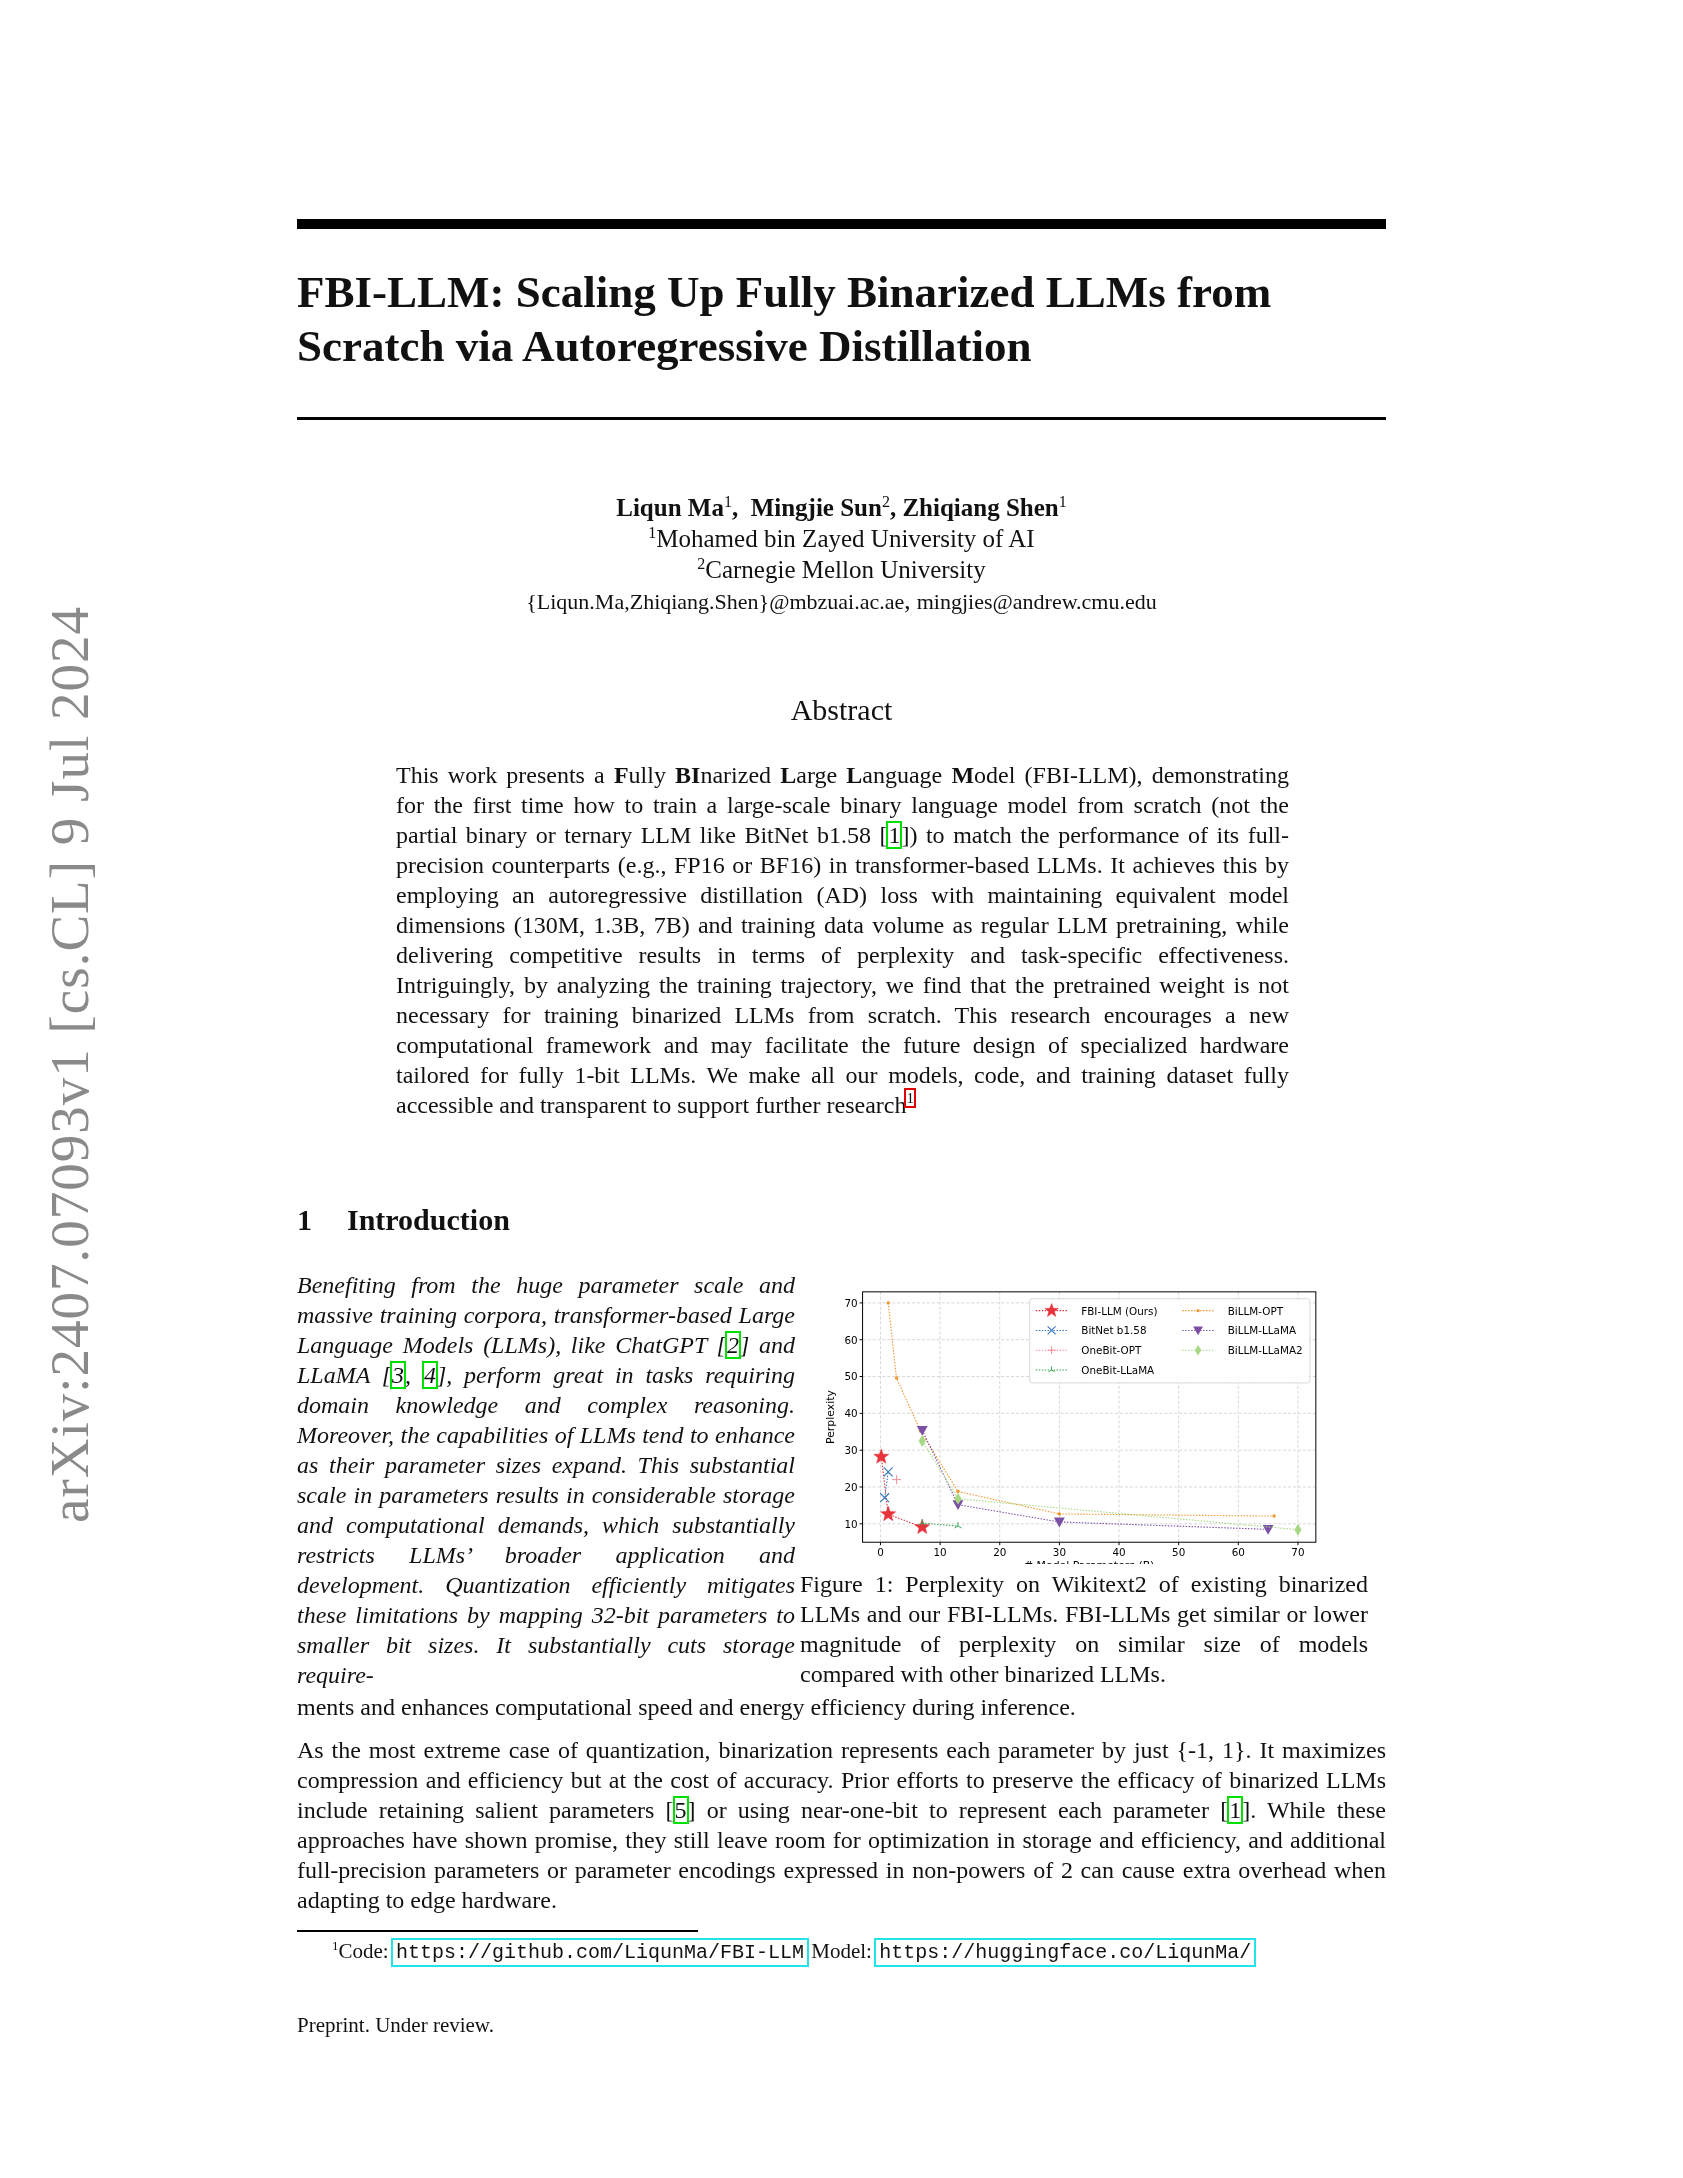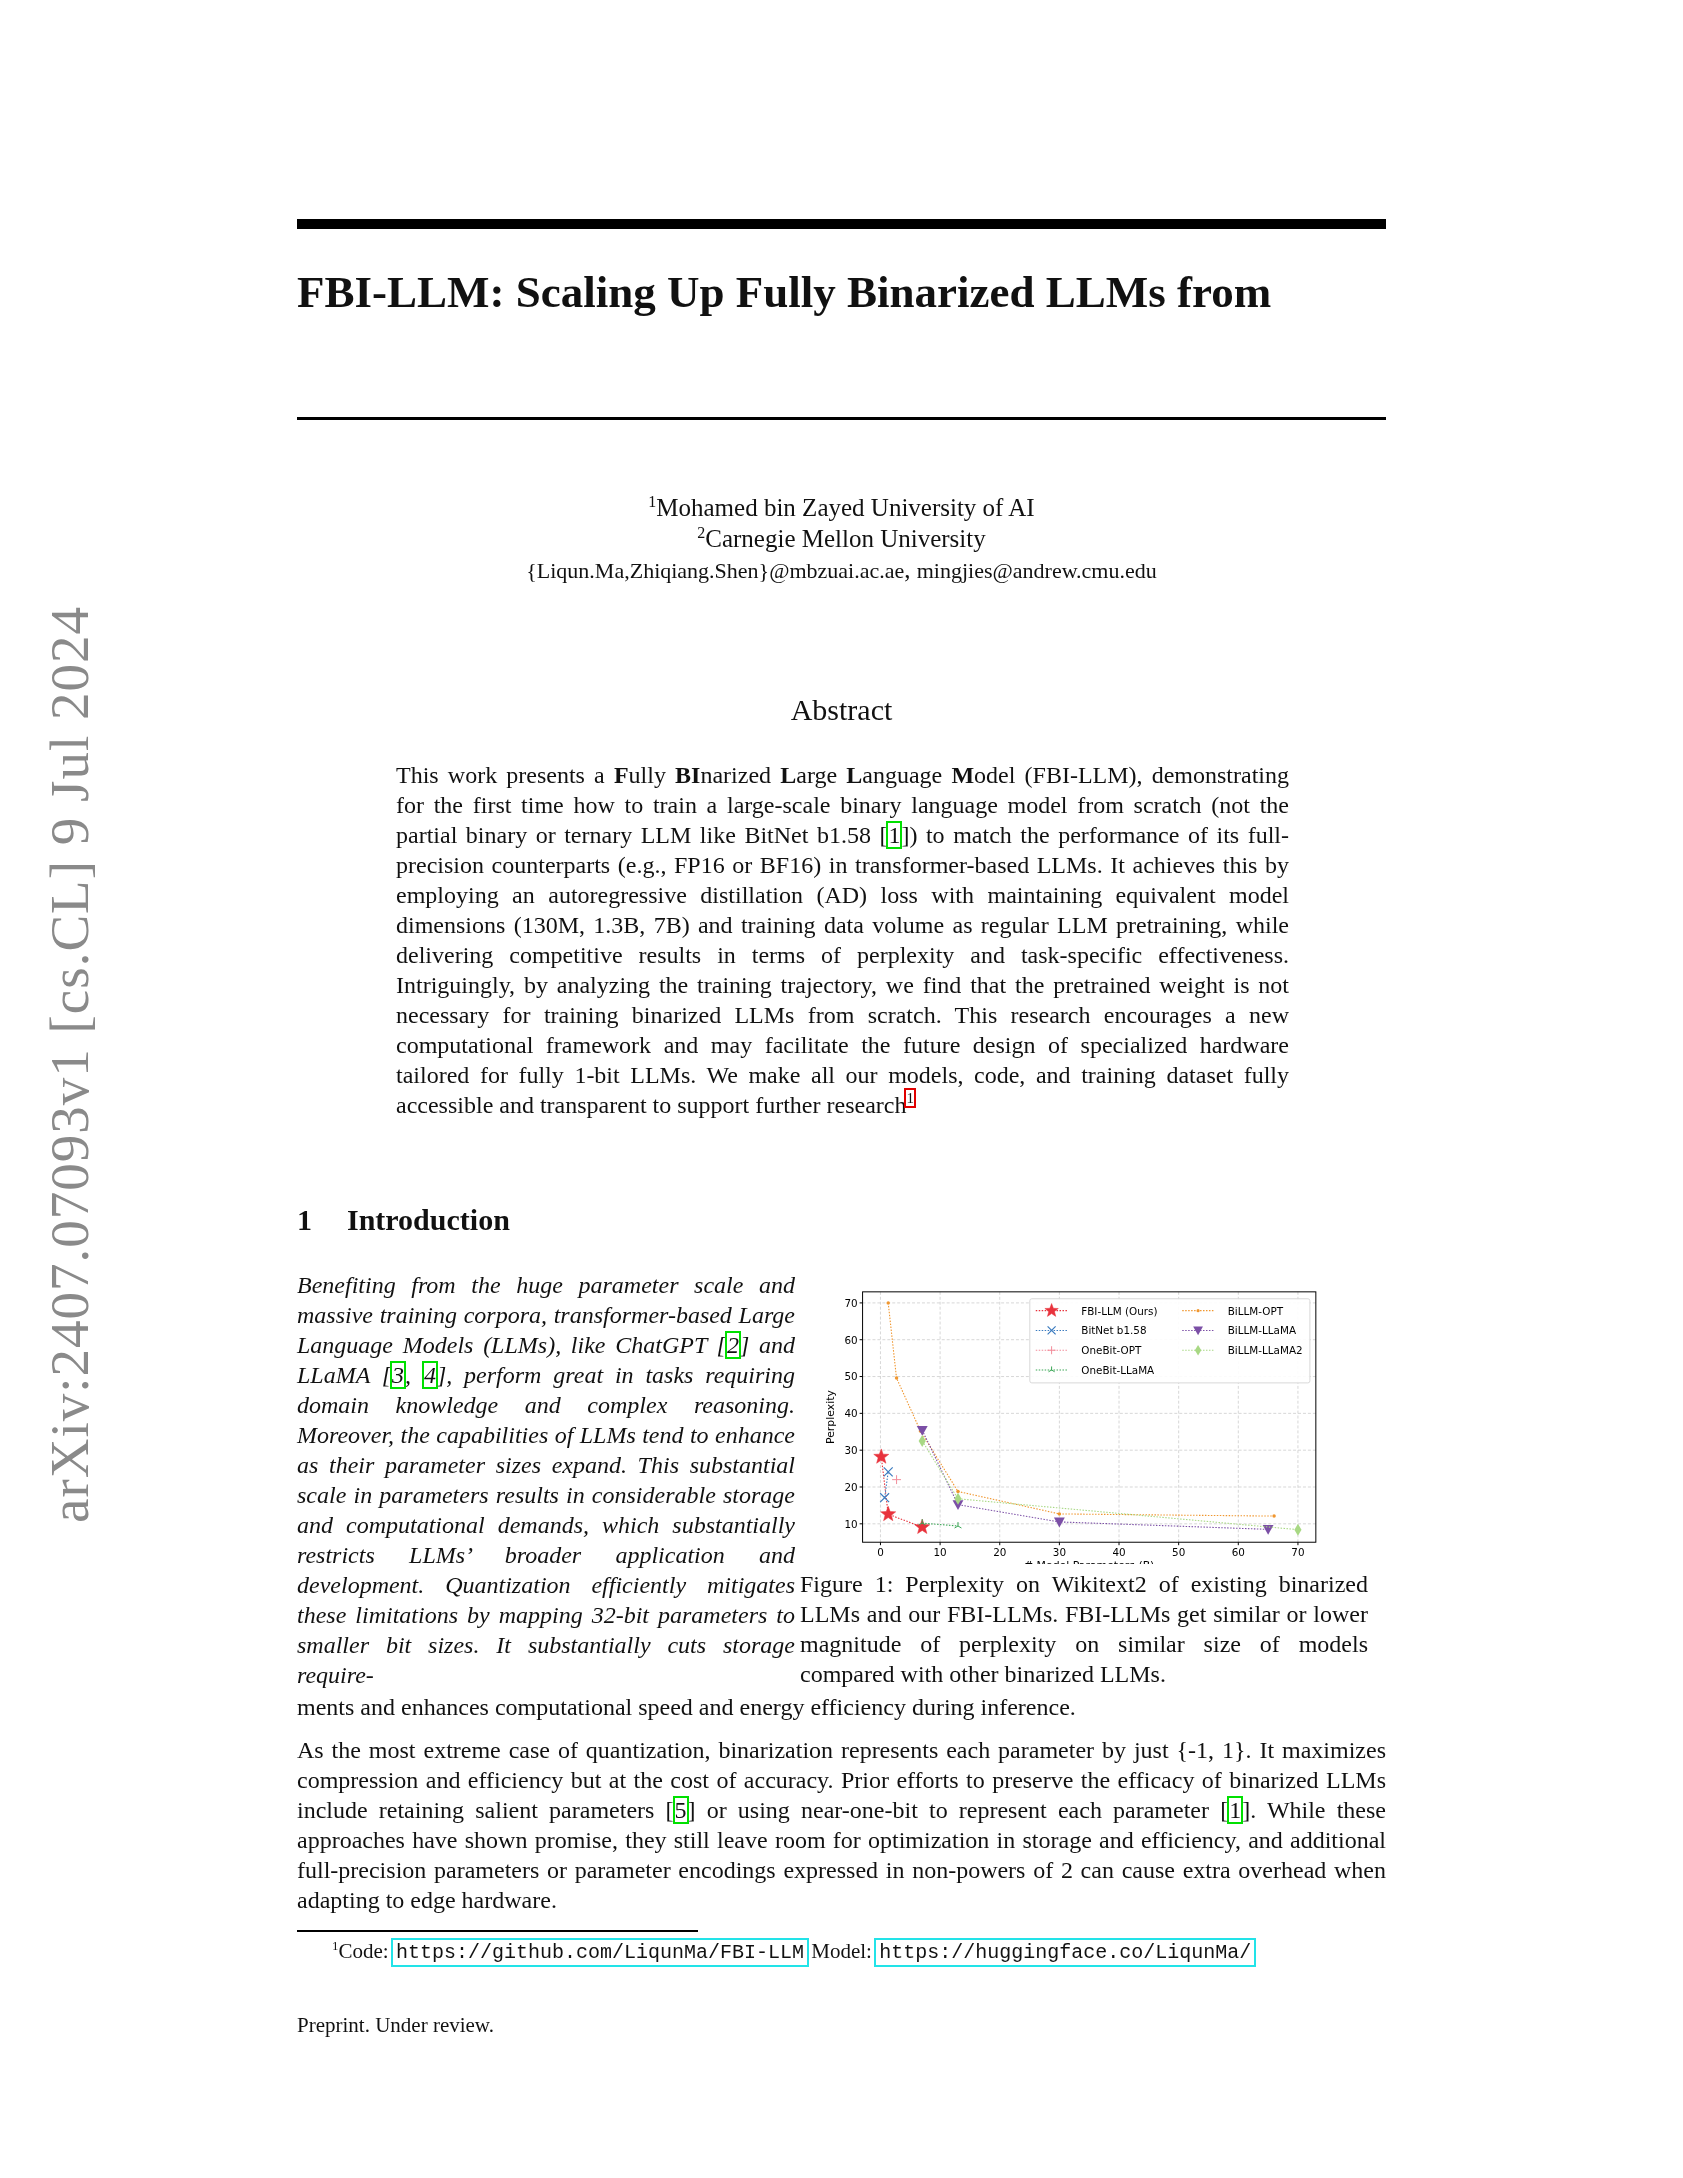--- a/index.html
+++ b/index.html
@@ -43,24 +43,30 @@
   svg text { font-family: "DejaVu Sans", sans-serif; }
 </style>
 </head>
 <body>
 
 <div class="arxiv-stamp">arXiv:2407.07093v1  [cs.CL]  9 Jul 2024</div>
 
 <div class="rule-top"></div>
 <div class="title">
   <div>FBI-LLM: Scaling Up Fully Binarized LLMs from</div>
+  <div>Scratch via Autoregressive Distillation</div>
 </div>
 <div class="rule-bottom"></div>
 
 <div class="authors">
+  <div class="names">
+    <span>Liqun Ma</span><sup>1</sup>,&nbsp;
+    <span>Mingjie Sun</span><sup>2</sup>,
+    <span>Zhiqiang Shen</span><sup>1</sup>
+  </div>
   <div><sup>1</sup><span>Mohamed bin Zayed University of AI</span></div>
   <div><sup>2</sup><span>Carnegie Mellon University</span></div>
   <div><span class="mono">{Liqun.Ma,Zhiqiang.Shen}@mbzuai.ac.ae</span><span>, </span><span class="mono">mingjies@andrew.cmu.edu</span></div>
 </div>
 
 <div class="abstract-title">Abstract</div>
 <div class="abstract"><span>This work presents a </span><b>F</b><span>ully </span><b>BI</b><span>narized </span><b>L</b><span>arge </span><b>L</b><span>anguage </span><b>M</b><span>odel (FBI-LLM), demonstrating for the first time how to train a large-scale binary language model from scratch (not the partial binary or ternary LLM like BitNet b1.58 [</span><a class="cite">1</a><span>]) to match the performance of its full-precision counterparts (e.g., FP16 or BF16) in transformer-based LLMs. It achieves this by employing an autoregressive distillation (AD) loss with maintaining equivalent model dimensions (130M, 1.3B, 7B) and training data volume as regular LLM pretraining, while delivering competitive results in terms of perplexity and task-specific effectiveness. Intriguingly, by analyzing the training trajectory, we find that the pretrained weight is not necessary for training binarized LLMs from scratch. This research encourages a new computational framework and may facilitate the future design of specialized hardware tailored for fully 1-bit LLMs. We make all our models, code, and training dataset fully accessible and transparent to support further research</span><a class="fnref">1</a></div>
 
 <div class="sec-title"><span class="num">1</span><span>Introduction</span></div>
 

